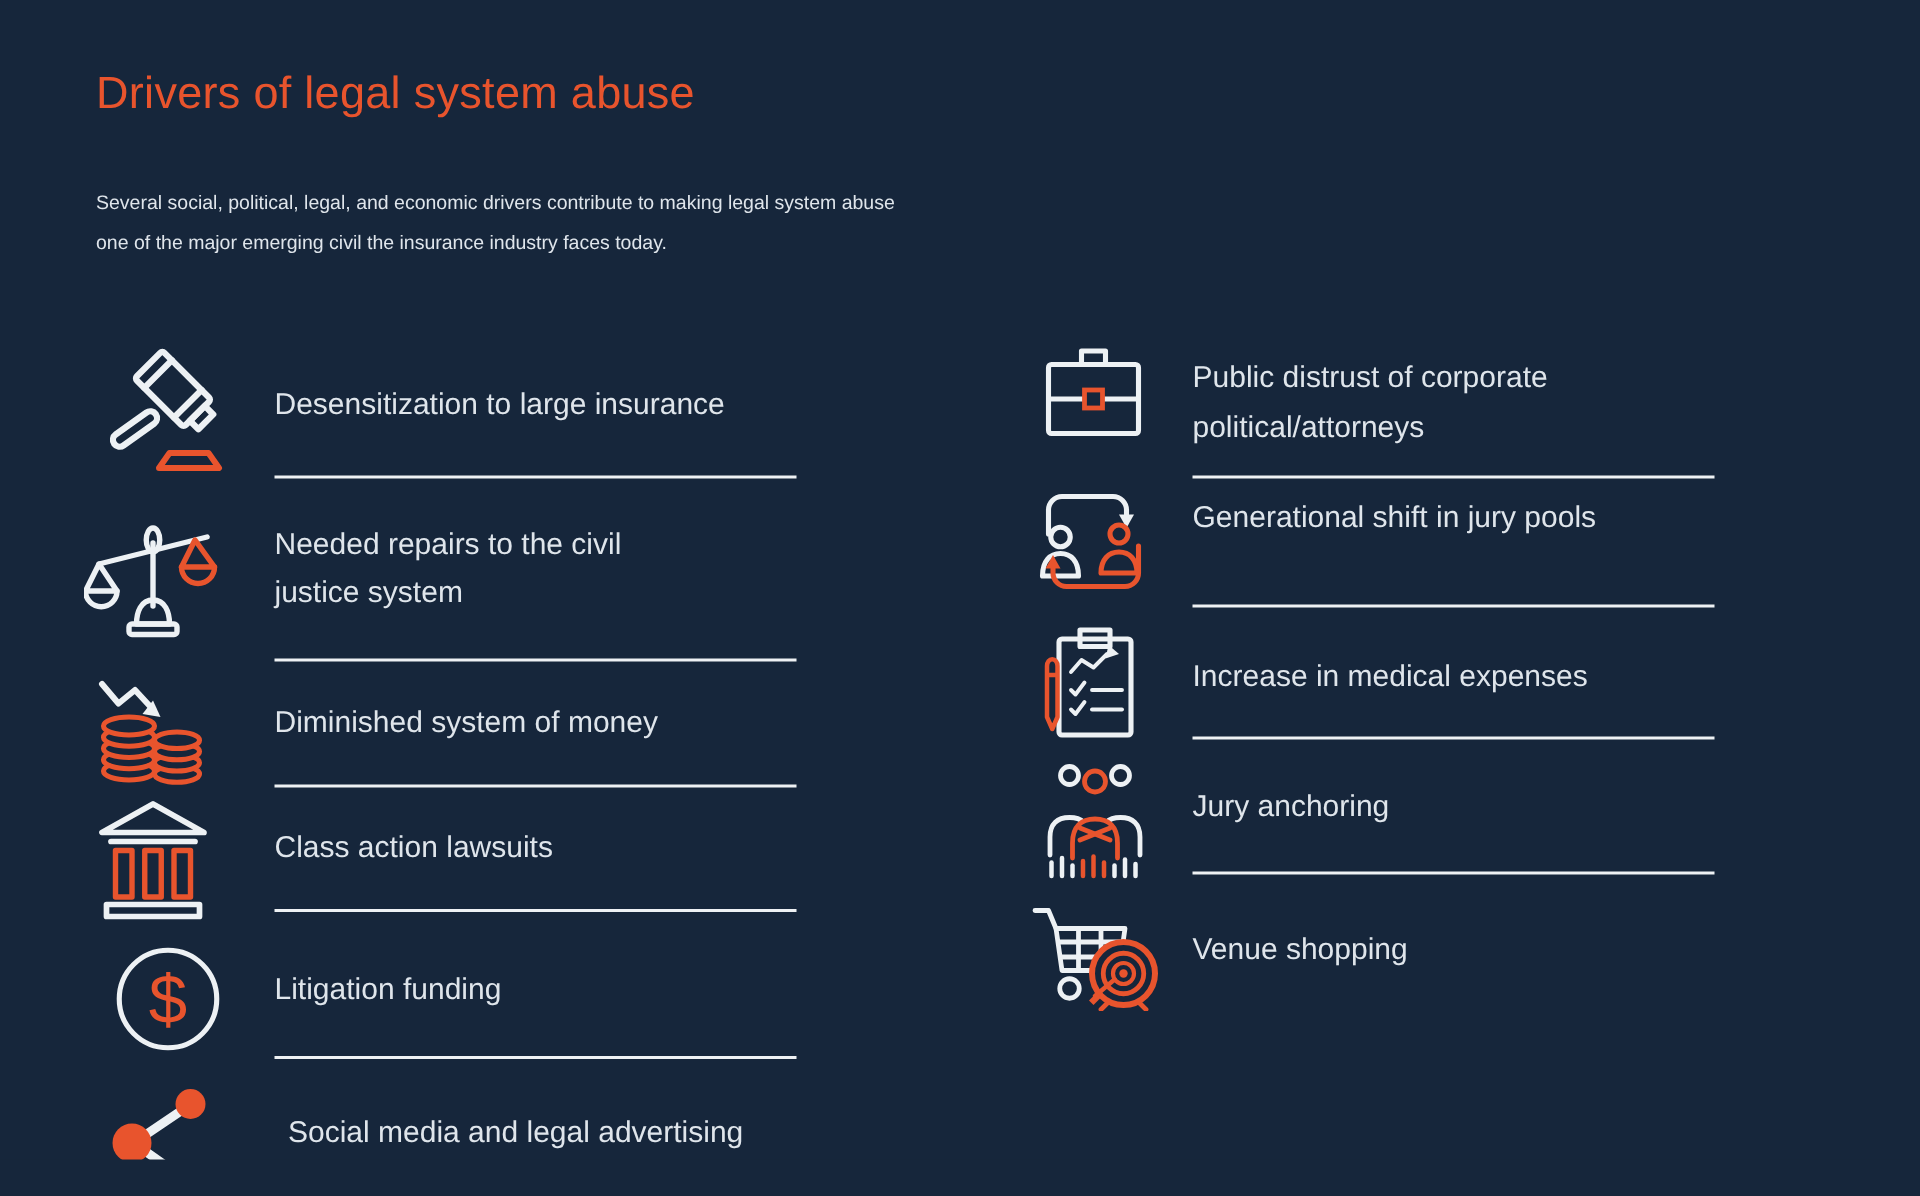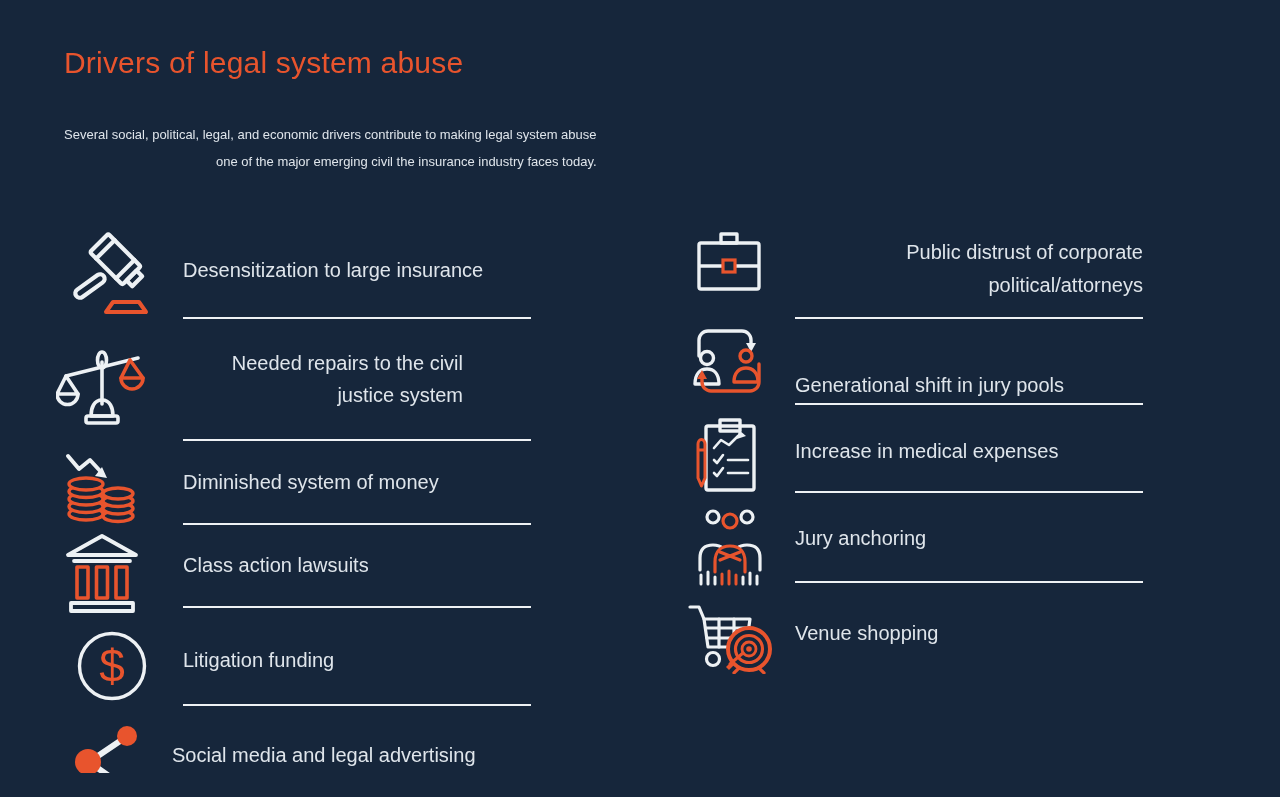--- a/index.html
+++ b/index.html
@@ -1,20 +1,20 @@
 <!DOCTYPE html>
 <html style="--background: #16263B; --accent: #E8542D; --text: #DFE5EB; --divider: #EEF1F4;"><head>
 <meta charset="utf-8">
 <style>
   :root{
     --background:#16263B; --accent:#E8542D; --text:#DFE5EB; --divider:#EEF1F4;
   }
   html,body{margin:0;padding:0;}
   body{background:var(--background); font-family:"Liberation Sans","DejaVu Sans",sans-serif;}
-  .canvas{position:relative;width:1280px;height:773px;overflow:hidden;background:var(--background);text-align:right;}
+  .canvas{position:relative;width:1280px;height:773px;overflow:hidden;background:var(--background);}
   .page-title{position:absolute;left:64px;top:46px;font-size:30px;font-weight:400;color:var(--accent);letter-spacing:.2px;}
   .subtitle{position:absolute;left:64px;top:121px;font-size:13px;line-height:27px;color:var(--text);}
   .lbl{position:absolute;font-size:20px;line-height:26px;color:var(--text);white-space:nowrap;}
   .lbl.wrap{white-space:normal;}
   .rule{position:absolute;height:2px;background:var(--divider);}
   .ic{position:absolute;}
   .ic svg{display:block;}
 </style>
 </head>
 <body>
@@ -128,21 +128,21 @@
       <svg width="76" height="80" viewBox="0 0 76 80">
         <g stroke="#EDF1F4" stroke-width="6" stroke-linecap="round">
           <line x1="17" y1="38" x2="54" y2="13"></line>
           <line x1="17" y1="38" x2="54" y2="64"></line>
         </g>
         <circle cx="16" cy="38" r="13" fill="#E8542D"></circle>
         <circle cx="55" cy="12" r="10" fill="#E8542D"></circle>
         <circle cx="55" cy="64" r="10" fill="#E8542D"></circle>
       </svg>
     </span>
-    <div class="lbl" style="left:172px;top:742px">Social media and legal advertising</div>
+    <div class="lbl" style="left:192px;top:742px">Social media and legal advertising</div>
   </div>
 
   <div>
     <span class="ic" style="left:692px;top:230px">
       <svg width="74" height="68" viewBox="0 0 74 68">
         <g fill="none" stroke="#EDF1F4" stroke-width="3.4" stroke-linejoin="round">
           <rect x="29" y="4" width="16" height="9"></rect>
           <rect x="7" y="13" width="60" height="46" rx="2"></rect>
           <line x1="7" y1="36" x2="67" y2="36"></line>
         </g>
@@ -163,21 +163,21 @@
         </g>
         <path d="M60,25 h10 l-5,9 z" fill="#EDF1F4"></path>
         <g fill="none" stroke="#E8542D" stroke-width="3.4" stroke-linecap="round" stroke-linejoin="round">
           <path d="M73,46 v18 a9,9 0 0 1 -9,9 H25 a9,9 0 0 1 -9,-9 v-3"></path>
           <circle cx="60" cy="38" r="6"></circle>
           <path d="M48,64 c0,-9 5,-14 12,-14 c7,0 12,5 12,14 z"></path>
         </g>
         <path d="M11,61 h10 l-5,-9 z" fill="#E8542D"></path>
       </svg>
     </span>
-    <div class="lbl" style="left:795px;top:372px">Generational shift in jury pools</div>
+    <div class="lbl" style="left:795px;top:332px">Generational shift in jury pools</div>
     <div class="rule" style="left:795px;top:403px;width:348px"></div>
   </div>
 
   <div>
     <span class="ic" style="left:690px;top:416px">
       <svg width="78" height="80" viewBox="0 0 78 80">
         <g fill="none" stroke="#EDF1F4" stroke-width="3.4" stroke-linejoin="round">
           <rect x="16" y="10" width="48" height="64" rx="2"></rect>
           <rect x="30" y="4" width="20" height="11"></rect>
         </g>

